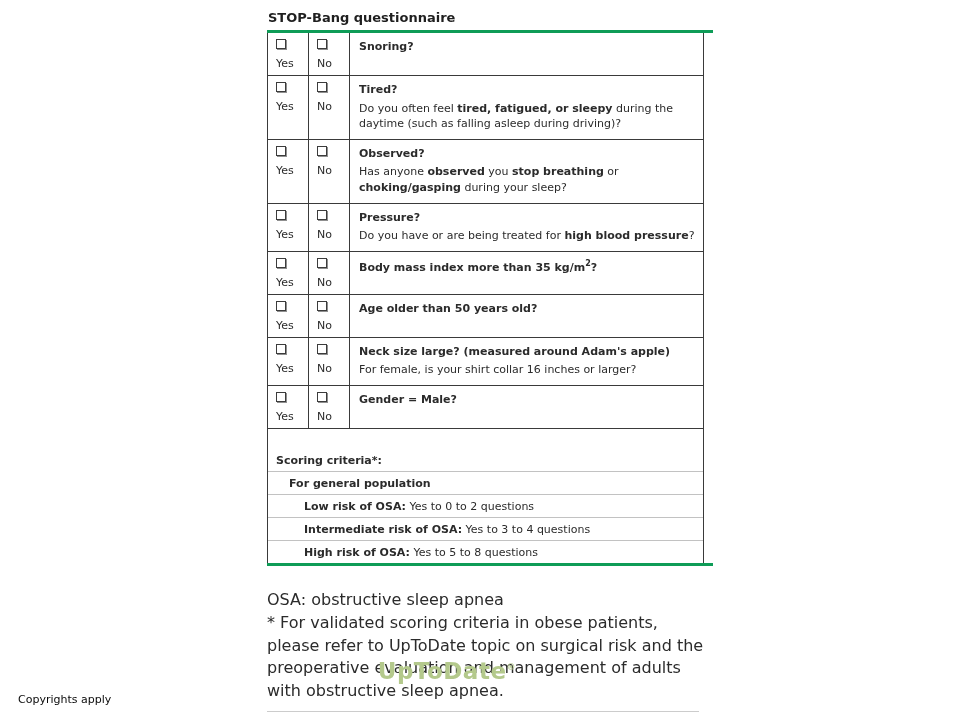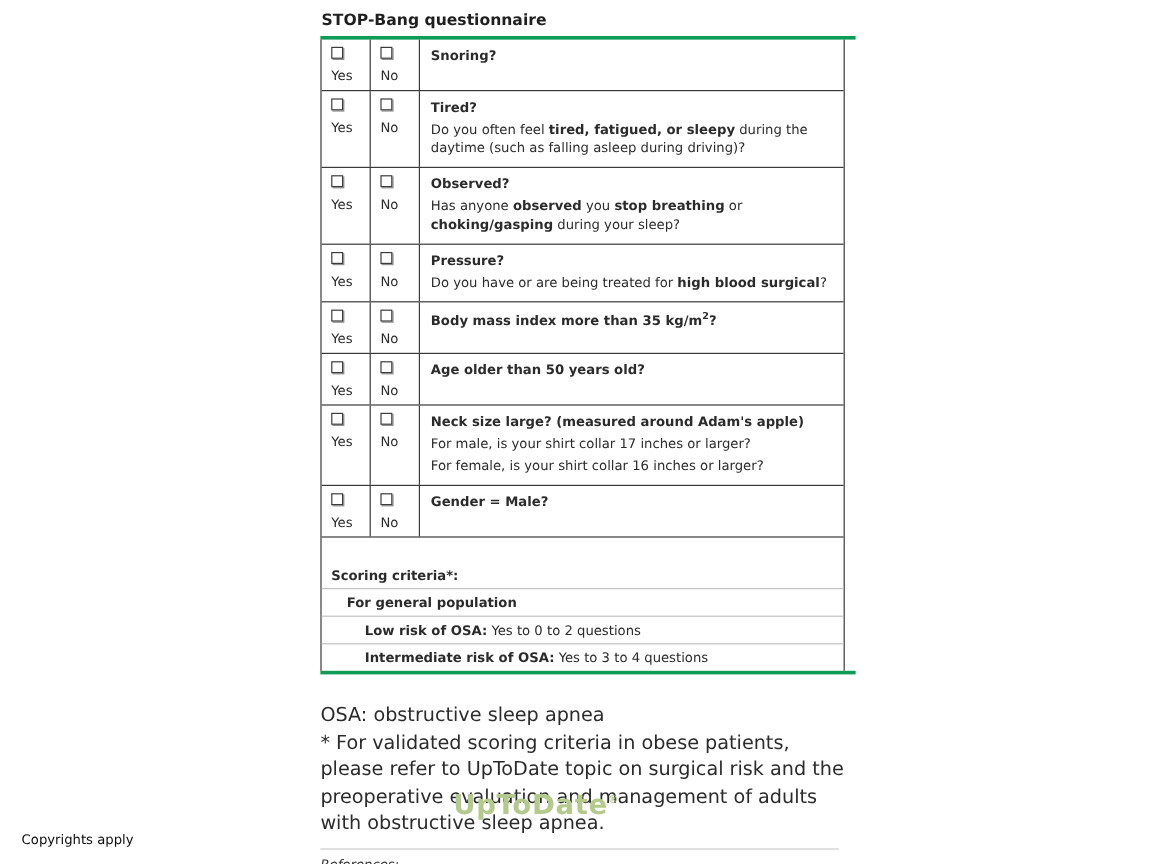--- a/index.html
+++ b/index.html
@@ -117,21 +117,21 @@
     <div class="cell checkcell">
       <span class="checkbox"></span>
       <span class="cb-label">Yes</span>
     </div>
     <div class="cell checkcell">
       <span class="checkbox"></span>
       <span class="cb-label">No</span>
     </div>
     <div class="cell qcell">
               <div class="qline first"><span class="b">Pressure?</span></div>
-              <div class="qline"><span>Do you have or are being treated for </span><span class="b">high blood surgical</span><span>?</span></div>
+              <div class="qline"><span>Do you have or are being treated for </span><span class="b">high blood pressure</span><span>?</span></div>
             </div>
   </div>
           <div class="t-row">
     <div class="cell checkcell">
       <span class="checkbox"></span>
       <span class="cb-label">Yes</span>
     </div>
     <div class="cell checkcell">
       <span class="checkbox"></span>
       <span class="cb-label">No</span>
@@ -157,21 +157,20 @@
     <div class="cell checkcell">
       <span class="checkbox"></span>
       <span class="cb-label">Yes</span>
     </div>
     <div class="cell checkcell">
       <span class="checkbox"></span>
       <span class="cb-label">No</span>
     </div>
     <div class="cell qcell">
               <div class="qline first"><span class="b">Neck size large? (measured around Adam's apple)</span></div>
-              <div class="qline"><span>For male, is your shirt collar 17 inches or larger?</span></div>
               <div class="qline"><span>For female, is your shirt collar 16 inches or larger?</span></div>
             </div>
   </div>
           <div class="t-row">
     <div class="cell checkcell">
       <span class="checkbox"></span>
       <span class="cb-label">Yes</span>
     </div>
     <div class="cell checkcell">
       <span class="checkbox"></span>
@@ -180,20 +179,21 @@
     <div class="cell qcell">
               <div class="qline first"><span class="b">Gender = Male?</span></div>
             </div>
   </div>
         </div>
       <div class="scoring-header">Scoring criteria*:</div>
       <div>
           <div class="scoring-row indent1"><span class="b">For general population</span></div>
           <div class="scoring-row indent2"><span class="b">Low risk of OSA:</span><span> Yes to 0 to 2 questions</span></div>
           <div class="scoring-row indent2"><span class="b">Intermediate risk of OSA:</span><span> Yes to 3 to 4 questions</span></div>
+          <div class="scoring-row indent2"><span class="b">High risk of OSA:</span><span> Yes to 5 to 8 questions</span></div>
         </div>
     </div>
     <div class="green-rule"></div>
     <div class="footnotes">
         <div class="footnote">OSA: obstructive sleep apnea</div>
         <div class="footnote">* For validated scoring criteria in obese patients, please refer to UpToDate topic on surgical risk and the preoperative evaluation and management of adults with obstructive sleep apnea.</div>
       </div>
     <div class="ref-section">
       <div class="ref-label">References:</div>
       <ol class="ref-list">

